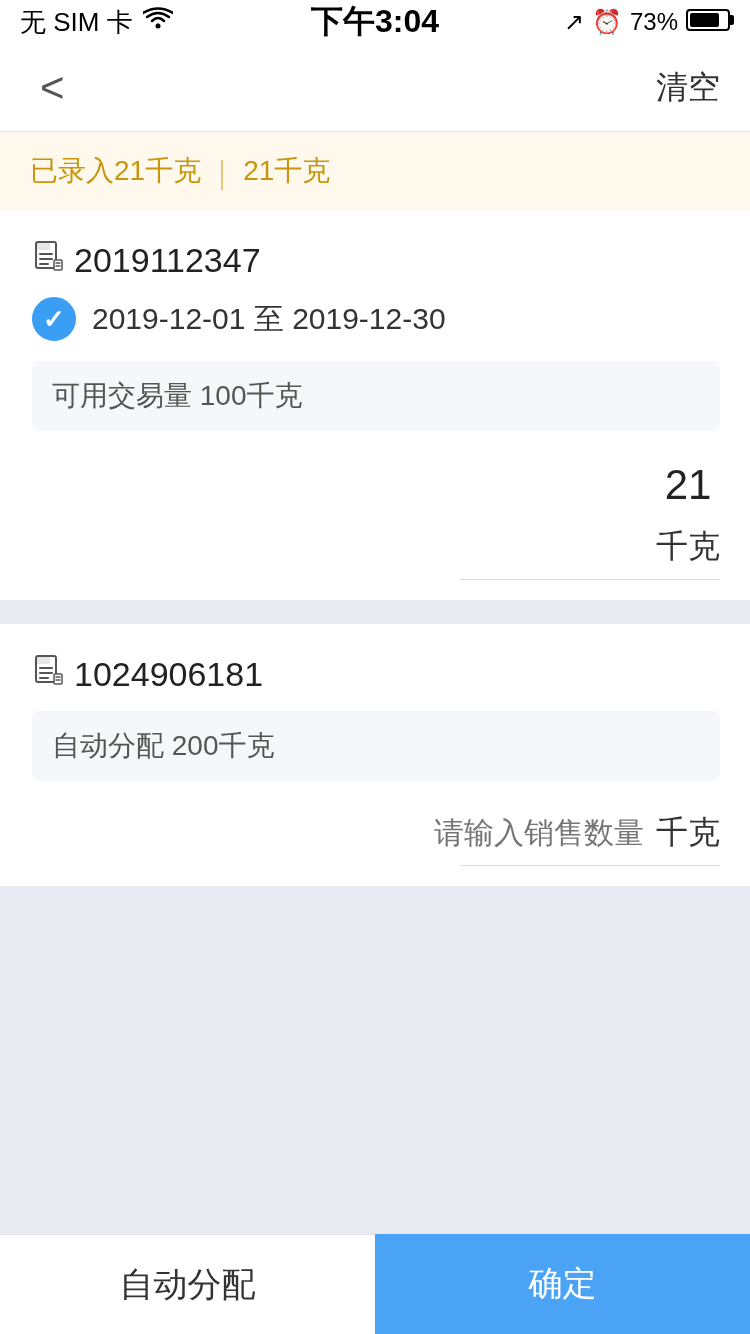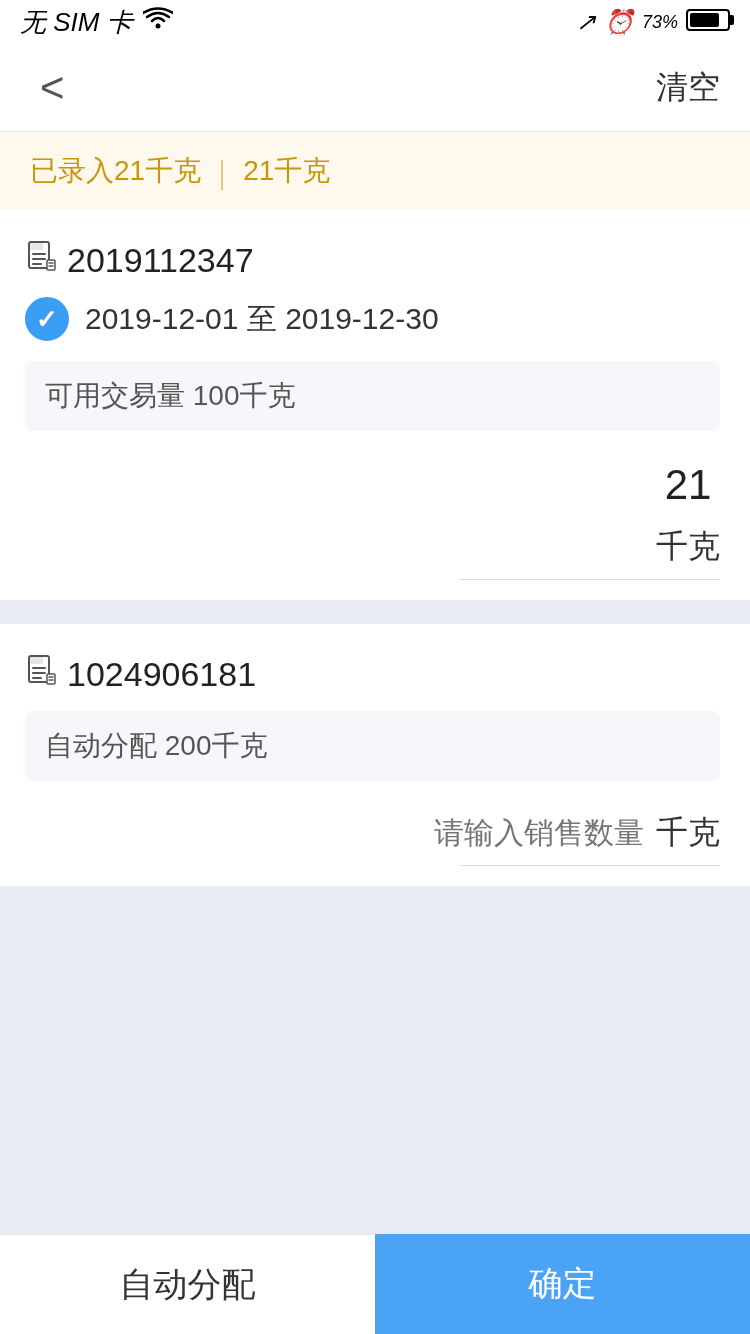--- a/index.html
+++ b/index.html
@@ -128,21 +128,21 @@
       font-size: 28px;
       color: #c8960c;
     }
 
     
     .batch-item {
       background: #fff;
       margin-bottom: 0;
     }
     .batch-item-inner {
-      padding: 30px 30px 0 25px;
+      padding: 30px 30px 0 32px;
     }
     .batch-id-row {
       display: flex;
       align-items: center;
       gap: 8px;
       margin-bottom: 16px;
     }
     .batch-id-icon {
       font-size: 30px;
       color: #555;
@@ -244,38 +244,39 @@
       justify-content: center;
     }
 
     .content-wrapper {
       padding-bottom: 100px;
     }
   </style>
 </head>
 <body>
 
-<div class="status-bar" style="position:relative;font-style:italic;">
+<div class="status-bar" style="position:relative;">
   <div class="status-left">
     <span style="font-size:26px;">无 SIM 卡</span>
     <span style="font-size:26px;">
       
       <svg width="30" height="24" viewBox="0 0 30 24">
         <path d="M15 18 Q15 18 15 18" stroke="#000" stroke-width="3" fill="none" stroke-linecap="round"></path>
         <circle cx="15" cy="19" r="2.5" fill="#000"></circle>
         <path d="M9 14 Q15 8 21 14" stroke="#000" stroke-width="2.5" fill="none" stroke-linecap="round"></path>
         <path d="M4 10 Q15 2 26 10" stroke="#000" stroke-width="2.5" fill="none" stroke-linecap="round"></path>
         <path d="M0 6 Q15 -3 30 6" stroke="#000" stroke-width="2.5" fill="none" stroke-linecap="round"></path>
       </svg>
     </span>
   </div>
+  <div class="status-center">下午3:04</div>
   <div class="status-right">
     <span style="font-size:24px;">↗</span>
     <span style="font-size:24px;">⏰</span>
-    <span style="font-size:18px;">73%</span>
+    <span style="font-size:24px;">73%</span>
     <span>
       <div class="battery-rect"><div class="battery-fill"></div></div>
     </span>
   </div>
 </div>
 
 <div class="nav-bar" style="position:relative;">
   <span class="nav-back" style="font-size:42px;font-weight:300;color:#555;">&lt;</span>
   <span class="nav-action">清空</span>
 </div>

